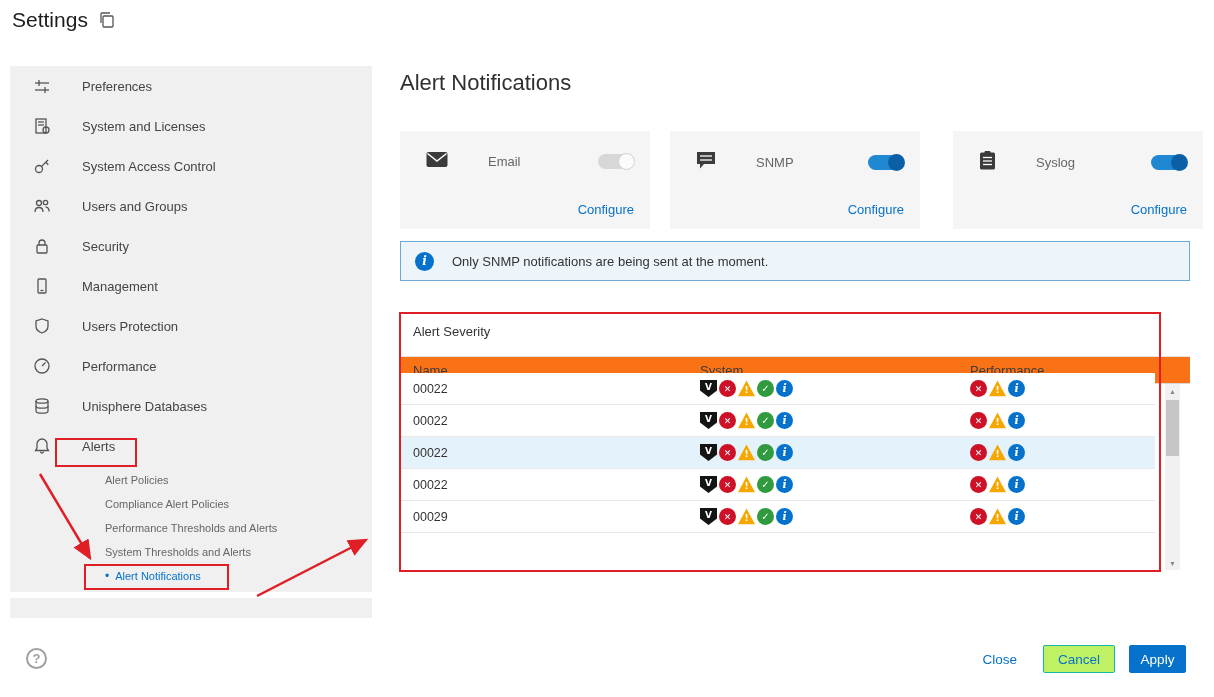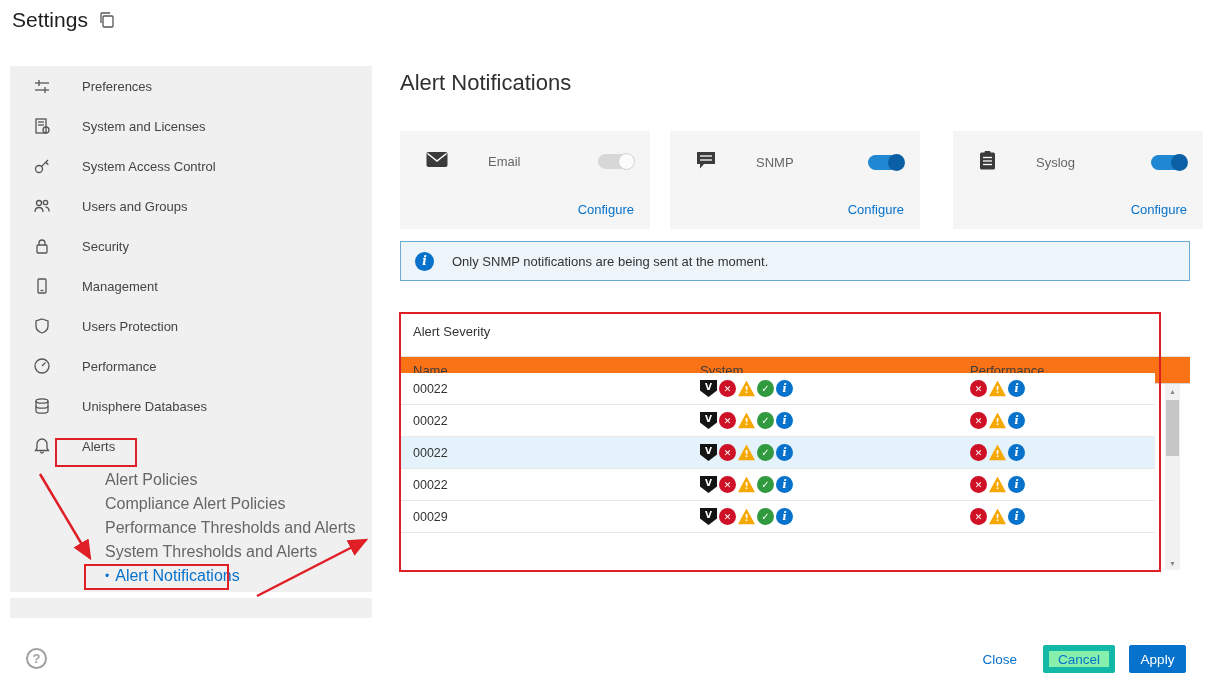--- a/index.html
+++ b/index.html
@@ -16,21 +16,21 @@
   .page-title { font-size:21px; font-weight:400; color:#1d1d1d; }
   .copy-icon svg { display:block; }
 
   
   .sidebar { position:absolute; left:10px; top:66px; width:362px; height:526px; background:#f0f0f0; }
   .sidebar-strip { position:absolute; left:10px; top:598px; width:362px; height:20px; background:#f0f0f0; }
   .side-item { height:40px; display:flex; align-items:center; padding-left:22px; cursor:pointer; }
   .side-item .sicon { width:19px; height:19px; display:flex; align-items:center; justify-content:center; flex:0 0 19px; }
   .side-item .slabel { margin-left:31px; font-size:13px; color:#444; }
   .subitems { position:absolute; left:10px; top:468px; width:362px; }
-  .sub-item { height:24px; display:flex; align-items:center; padding-left:95px; font-size:16px; color:#666; cursor:pointer; }
+  .sub-item { height:24px; display:flex; align-items:center; padding-left:95px; font-size:11px; color:#666; cursor:pointer; }
   .sub-item.selected { color:#0672cb; }
   .sub-item.selected::before { content:"\2022"; margin-right:6px; font-size:12px; }
 
   
   .main-title { position:absolute; left:400px; top:70px; font-size:22px; font-weight:400; color:#303030; }
 
   .card { position:absolute; top:131px; width:250px; height:98px; background:#f5f5f5; }
   .card-email  { left:400px; }
   .card-snmp   { left:670px; }
   .card-syslog { left:953px; }
@@ -67,21 +67,21 @@
 
   .vscroll { position:absolute; right:10px; top:71px; width:15px; height:186px; background:#f1f1f1; }
   .vscroll .arrow { position:absolute; left:0; width:15px; height:14px; display:flex; align-items:center; justify-content:center; font-size:7px; color:#8a8a8a; cursor:pointer; }
   .vscroll .arrow.up { top:0; }
   .vscroll .arrow.down { bottom:0; }
   .vscroll .thumb { position:absolute; left:1px; top:16px; width:13px; height:56px; background:#c6c6c6; cursor:pointer; }
 
   
   .close-link { position:absolute; right:197px; top:652px; font-size:13.5px; color:#0672cb; cursor:pointer; }
   .btn { position:absolute; top:645px; height:28px; font-size:13.5px; border-radius:2px; display:flex; align-items:center; justify-content:center; cursor:pointer; font-family:"Liberation Sans", sans-serif; }
-  .btn-cancel { right:99px; width:72px; background:#86efac; border:6px solid #14b8a6; color:#0672cb; }
+  .btn-cancel { right:99px; width:72px; background:#bef264; border:1px solid #14b8a6; color:#0672cb; }
   .btn-apply { right:28px; width:57px; background:#0672cb; border:1px solid #0672cb; color:#fff; }
   .help-circle { position:absolute; left:26px; top:648px; width:21px; height:21px; border:2px solid #a0a0a0; border-radius:50%; color:#a0a0a0; font-size:13px; font-weight:700; display:flex; align-items:center; justify-content:center; cursor:pointer; }
 
   
   .red-box { position:absolute; border:2px solid #e01e26; pointer-events:none; }
   .box-alerts  { left:55px;  top:438px; width:82px;  height:29px; }
   .box-subitem { left:84px;  top:564px; width:145px; height:26px; }
   .box-table   { left:399px; top:312px; width:762px; height:260px; }
   .arrow-layer { position:absolute; left:0; top:0; width:1214px; height:697px; pointer-events:none; }
 

